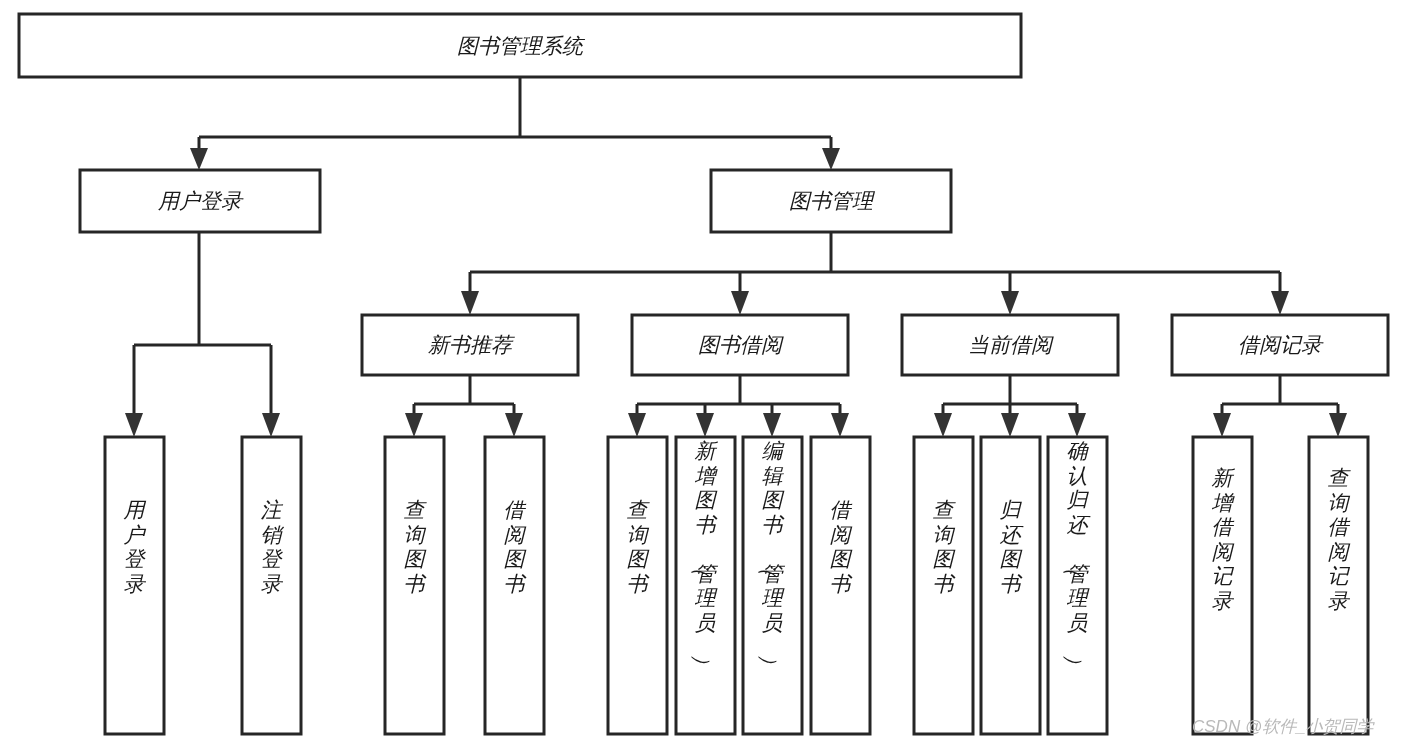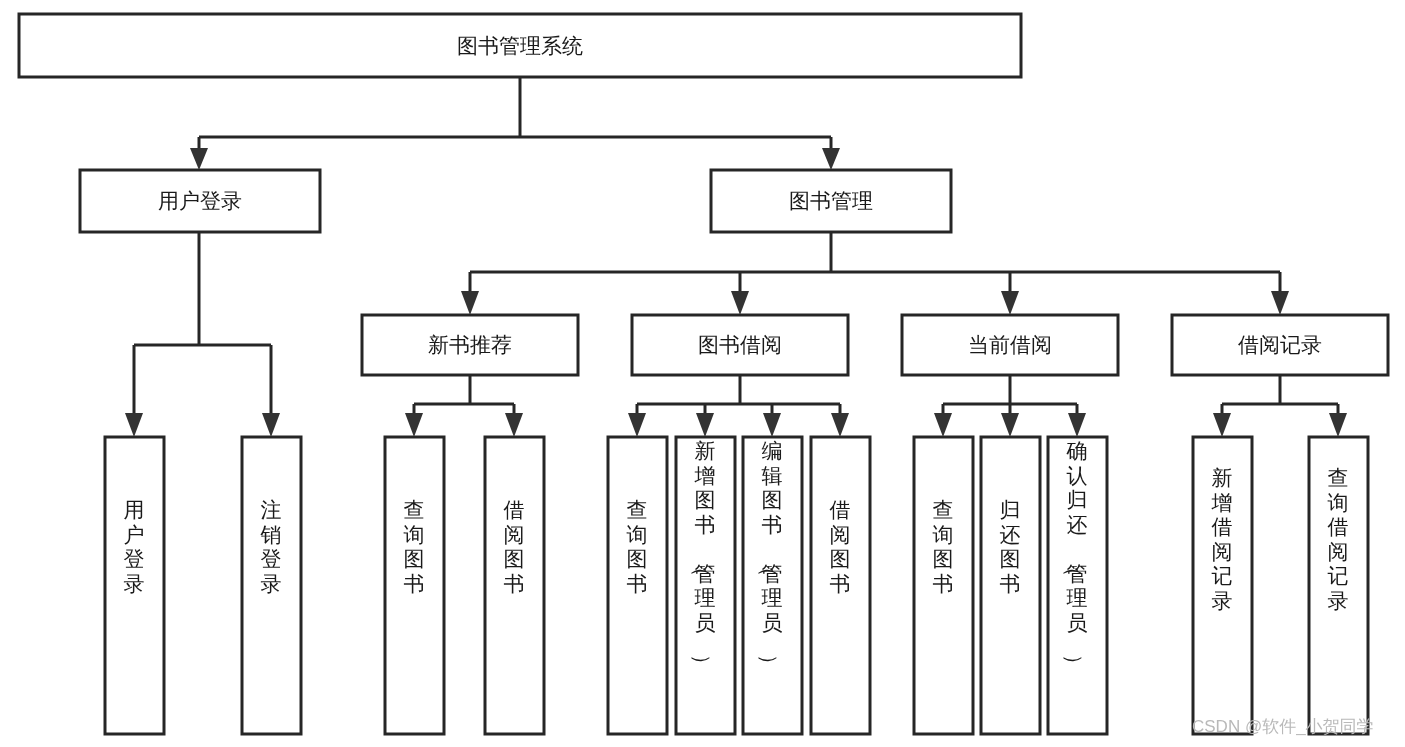--- a/index.html
+++ b/index.html
@@ -14,20 +14,21 @@
     font-family: "Liberation Sans", "DejaVu Sans", sans-serif;
     overflow: hidden;
     position: relative;
   }
   #diagram-root {
     position: absolute;
     left: 0;
     top: 0;
     width: 1248px;
     height: 747px;
+    font-style: italic;
   }
   svg#structure-chart {
     display: block;
     width: 1405px;
     height: 747px;
     background: #ffffff;
   }
   .node-box {
     fill: #ffffff;
     stroke: #262626;

